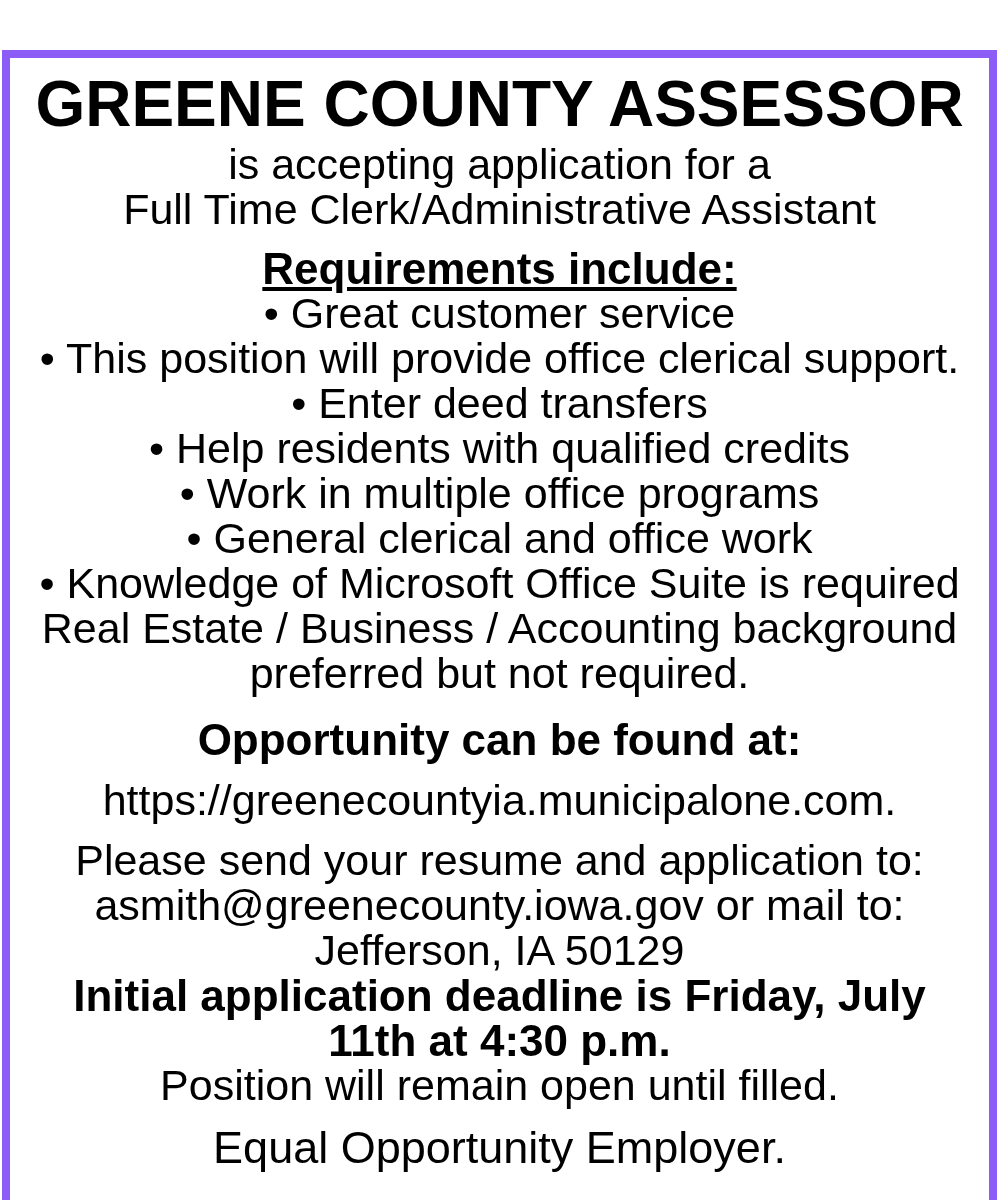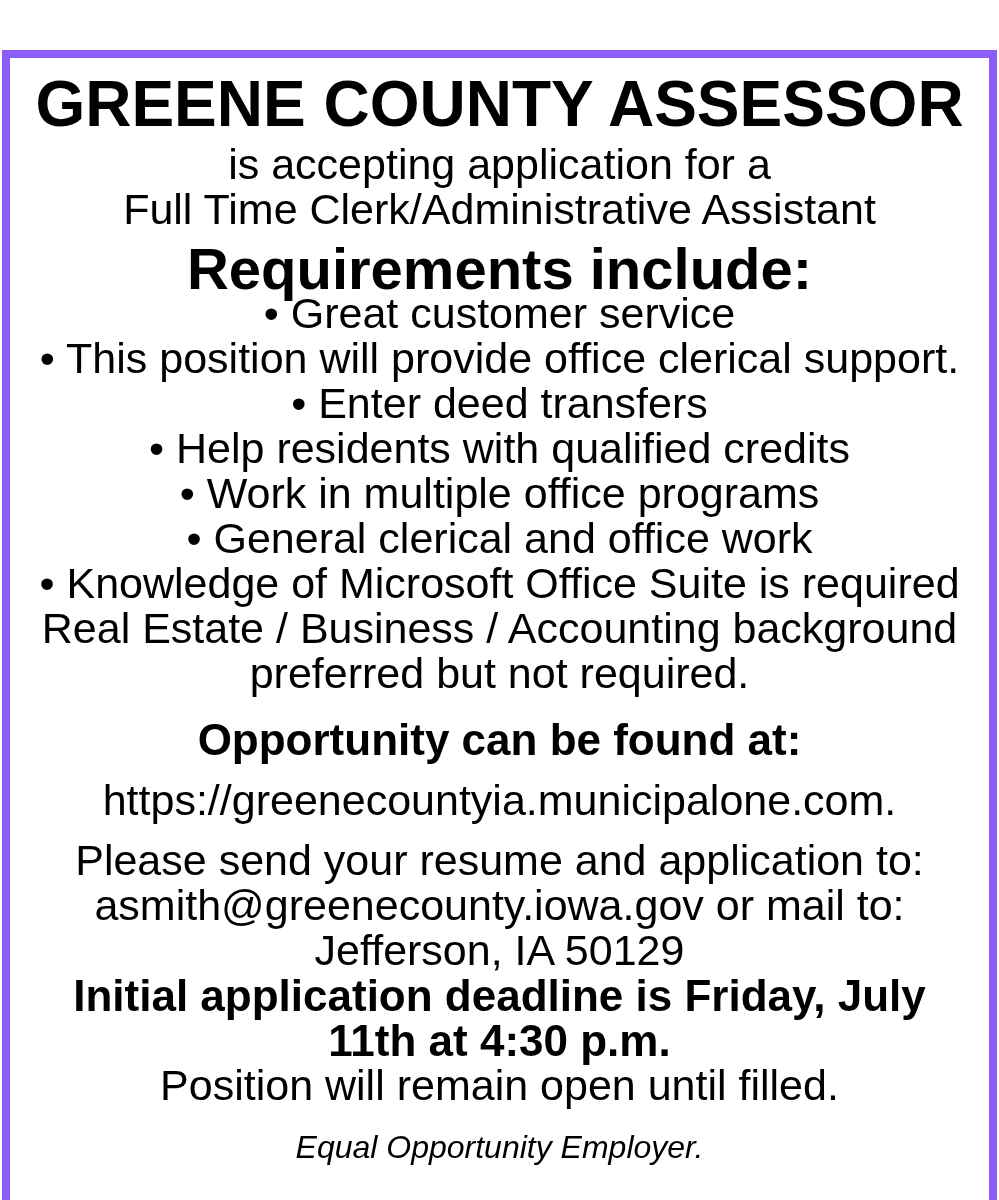--- a/index.html
+++ b/index.html
@@ -31,23 +31,24 @@
     letter-spacing: 0;
     white-space: nowrap;
   }
   .intro-line {
     font-size: 43px;
     line-height: 45px;
   }
   .intro-block { margin-top: 5px; }
   .req-heading {
     margin-top: 14px;
-    font-size: 58px;
+    font-size: 44px;
     line-height: 45px;
     font-weight: 700;
+    text-decoration: underline;
   }
   .req-item, .req-note {
     font-size: 43px;
     line-height: 45px;
   }
   .app-heading {
     margin-top: 21px;
     font-size: 44px;
     line-height: 45px;
     font-weight: 700;
@@ -62,23 +63,22 @@
     font-size: 43px;
     line-height: 45px;
   }
   .deadline-bold {
     font-size: 44px;
     line-height: 45px;
     font-weight: 700;
   }
   .eoe-footer {
     margin-top: 16px;
-    font-size: 32px;
+    font-size: 45px;
     line-height: 47px;
-    font-style: italic;
   }
 </style>
 </head>
 <body>
 
 <div class="ad-frame">
 
   <div class="ad-title">GREENE COUNTY ASSESSOR</div>
 
   <div class="intro-block">

